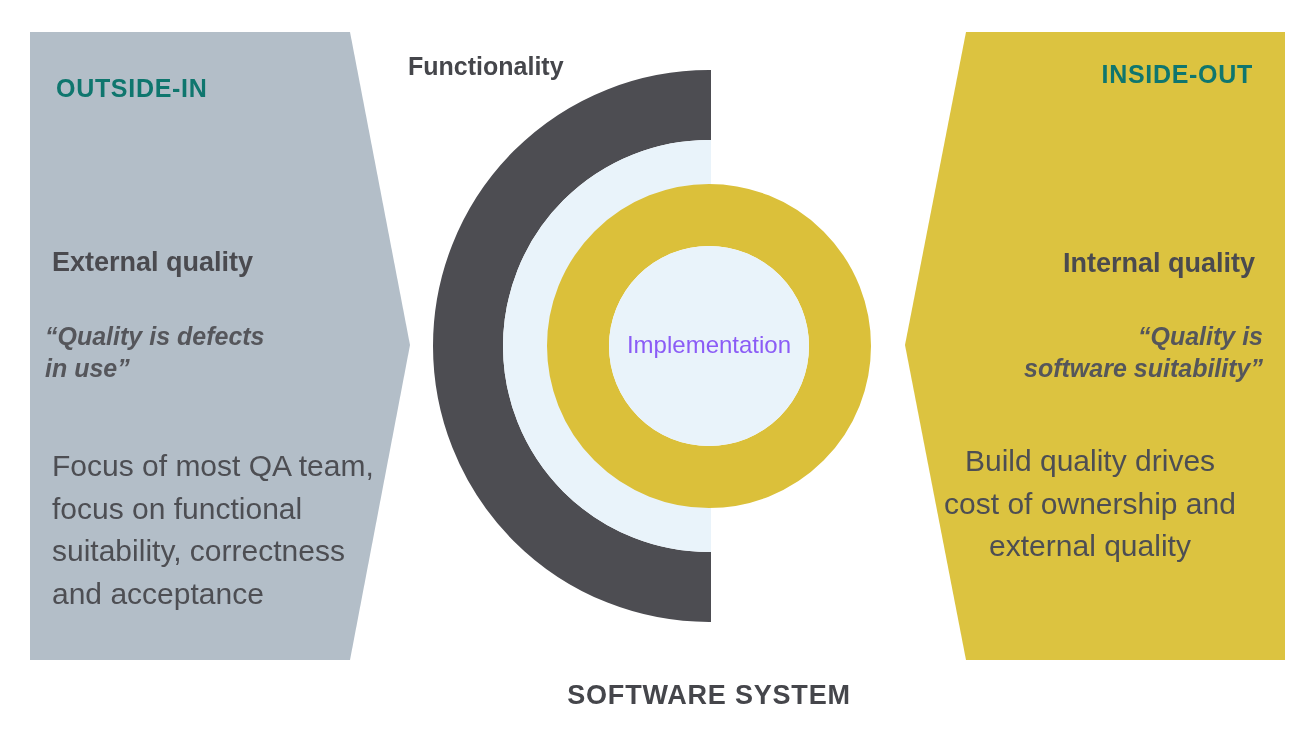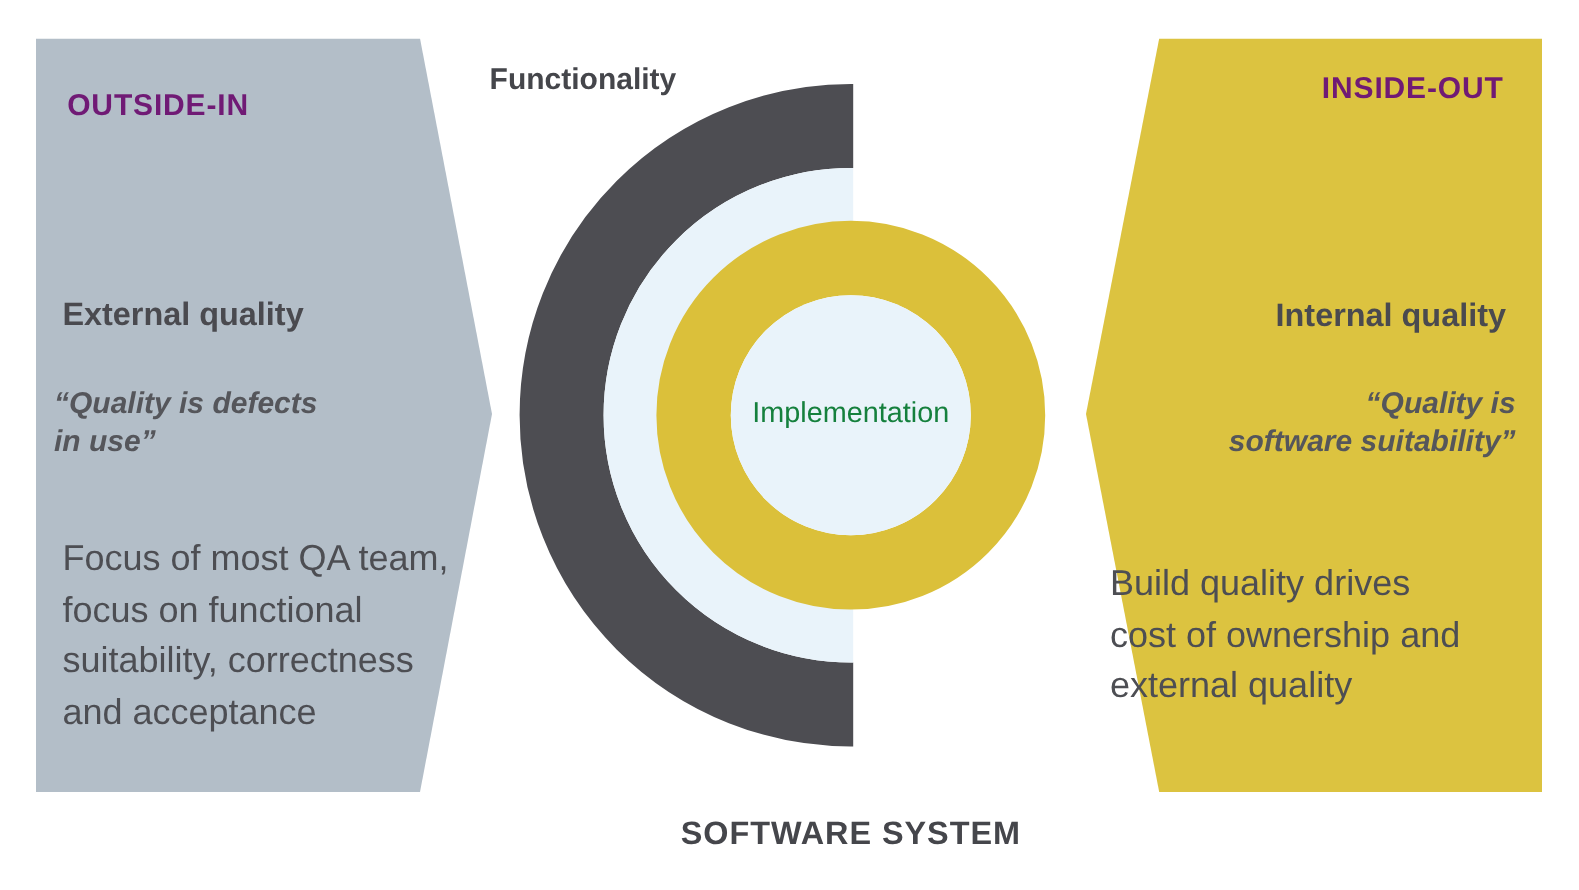--- a/index.html
+++ b/index.html
@@ -47,21 +47,21 @@
   }
   #panel-right {
     left: 905px;
   }
 
   .panel-kicker {
     position: absolute;
     font-size: 25px;
     font-weight: bold;
     letter-spacing: 0.7px;
-    color: #701a75;
+    color: #0f766e;
   }
   .panel-heading {
     position: absolute;
     font-size: 27px;
     font-weight: bold;
     color: #4a4a4f;
   }
   .panel-quote {
     position: absolute;
     font-size: 25px;
@@ -82,21 +82,21 @@
   
   #panel-left .panel-kicker   { left: 26px; top: 42px; }
   #panel-left .panel-heading  { left: 22px; top: 215px; }
   #panel-left .panel-quote    { left: 15px; top: 288px; width: 330px; }
   #panel-left .panel-body     { left: 22px; top: 413px; width: 330px; }
 
   
   #panel-right .panel-kicker  { right: 32px; top: 28px; text-align: right; }
   #panel-right .panel-heading { right: 30px; top: 216px; text-align: right; }
   #panel-right .panel-quote   { right: 22px; top: 288px; width: 330px; text-align: right; }
-  #panel-right .panel-body    { right: 30px; top: 434px; width: 330px; text-align: left; }
+  #panel-right .panel-body    { right: 30px; top: 408px; width: 330px; text-align: center; }
 
   
   #rings {
     position: absolute;
     left: 0;
     top: 0;
     width: 1316px;
     height: 742px;
     z-index: 0;
   }
@@ -110,21 +110,21 @@
     font-weight: bold;
     color: #45464b;
     z-index: 3;
   }
   #label-implementation {
     position: absolute;
     left: 709px;
     top: 345px;
     transform: translate(-50%, -50%);
     font-size: 24px;
-    color: #15803d;
+    color: #8b5cf6;
     white-space: nowrap;
     z-index: 3;
   }
   #label-software-system {
     position: absolute;
     left: 709px;
     top: 695px;
     transform: translate(-50%, -50%);
     font-size: 27px;
     font-weight: bold;

